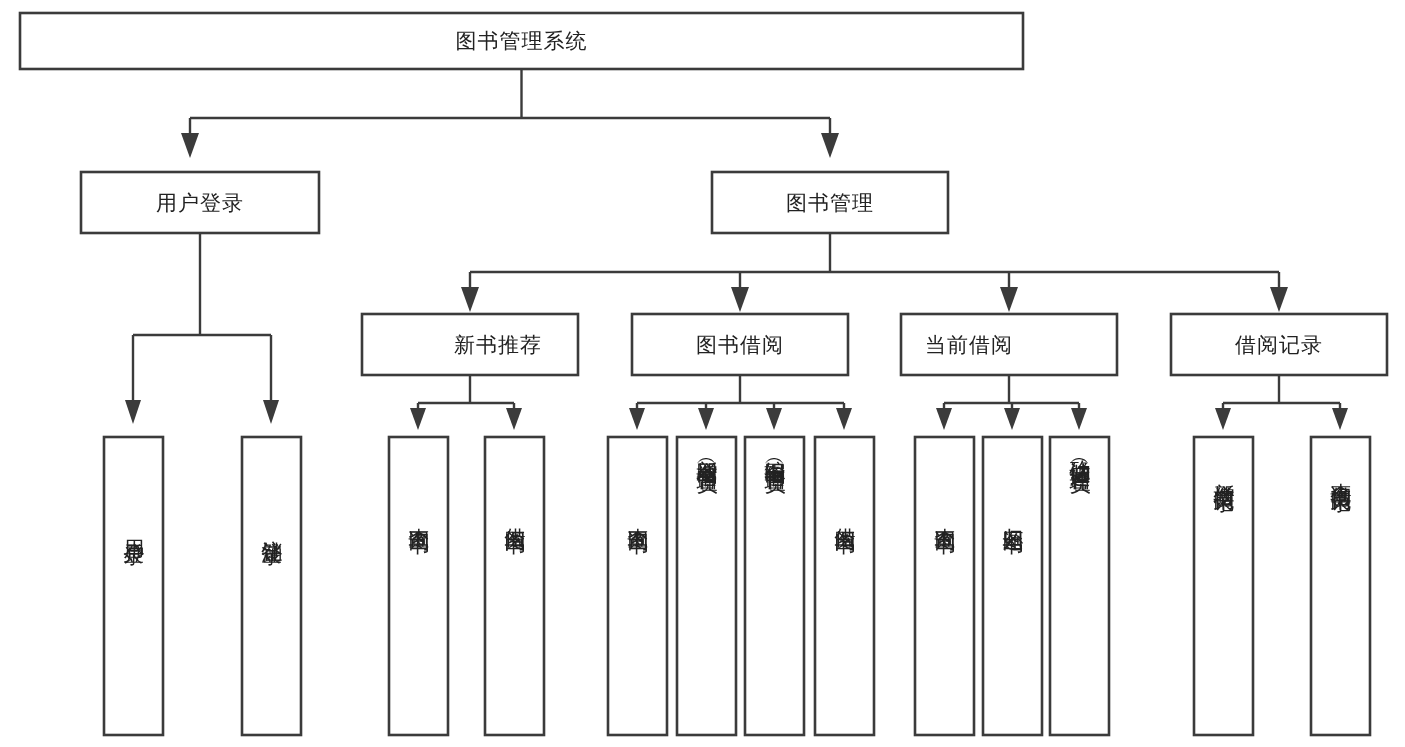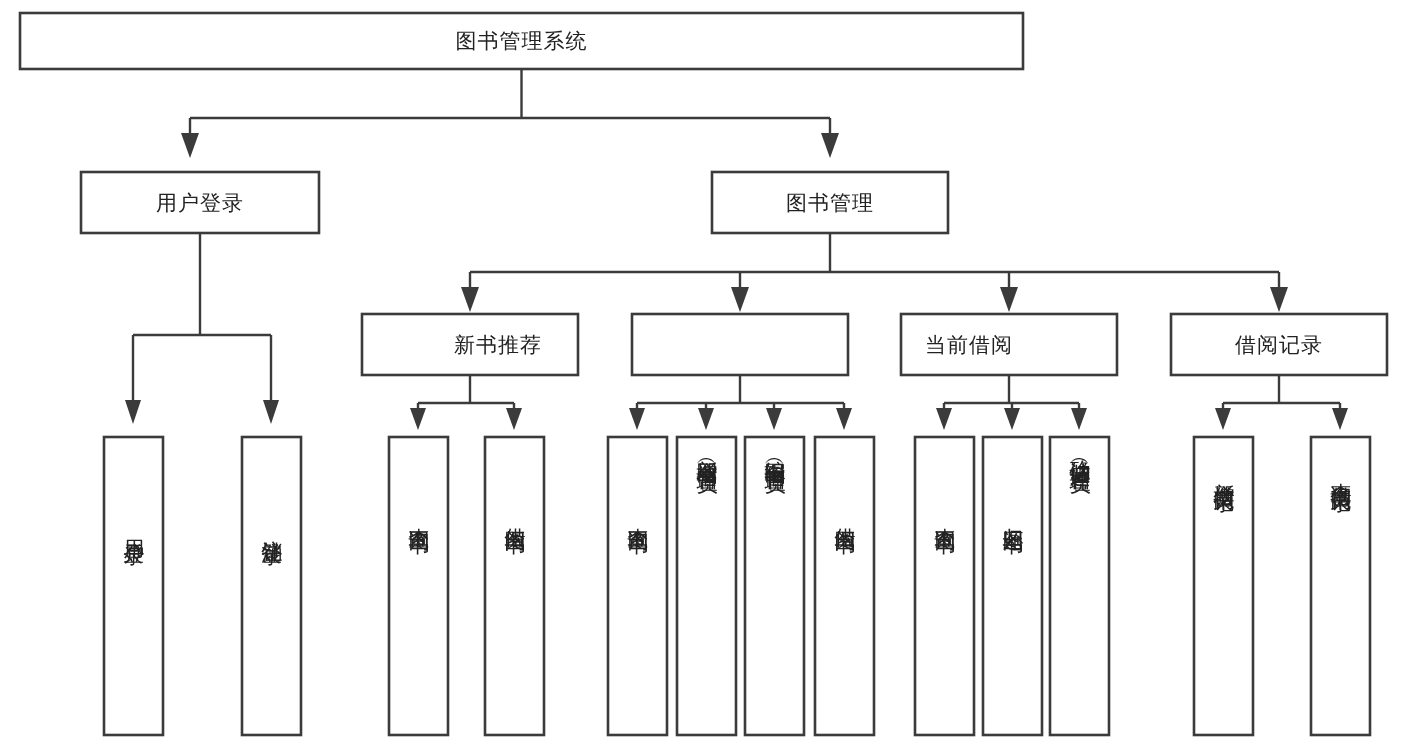--- a/index.html
+++ b/index.html
@@ -201,20 +201,23 @@
   </div>
 
   <div class="hlabel-wrap" style="left:712px; top:172px; width:236px; height:61px;">
     <span class="hlabel-text">图书管理</span>
   </div>
 
   <div class="hlabel-wrap" style="left:362px; top:314px; width:216px; height:61px;margin-left:28px;">
     <span class="hlabel-text">新书推荐</span>
   </div>
 
+  <div class="hlabel-wrap" style="left:632px; top:314px; width:216px; height:61px;">
+    <span class="hlabel-text">图书借阅</span>
+  </div>
 
   <div class="hlabel-wrap" style="left:861px; top:314px; width:216px; height:61px;">
     <span class="hlabel-text">当前借阅</span>
   </div>
 
   <div class="hlabel-wrap" style="left:1171px; top:314px; width:216px; height:61px;">
     <span class="hlabel-text">借阅记录</span>
   </div>
 
   <div class="vlabel-wrap" style="left:104px; top:523px; width:59px; height:200px;">

